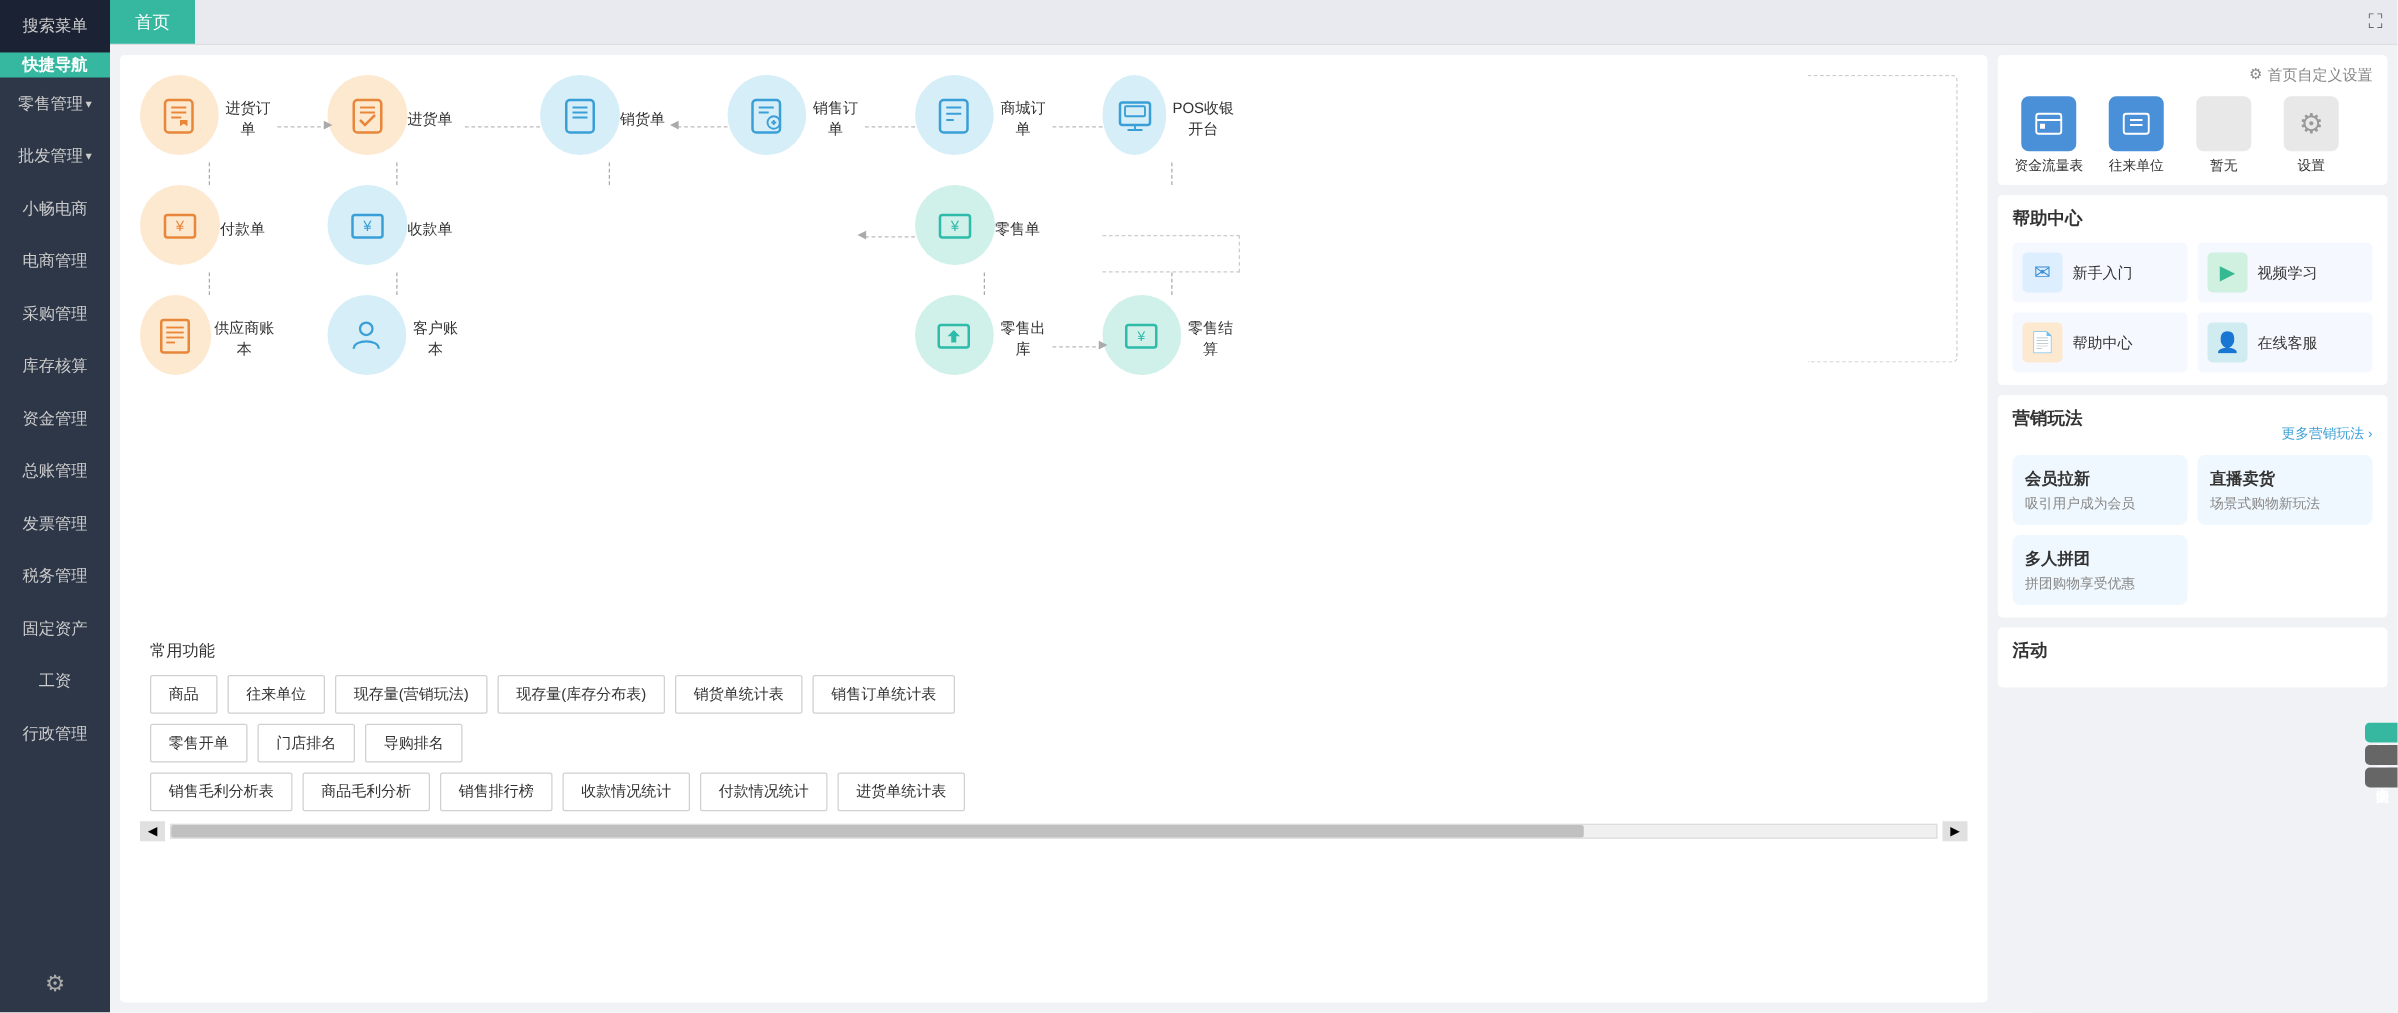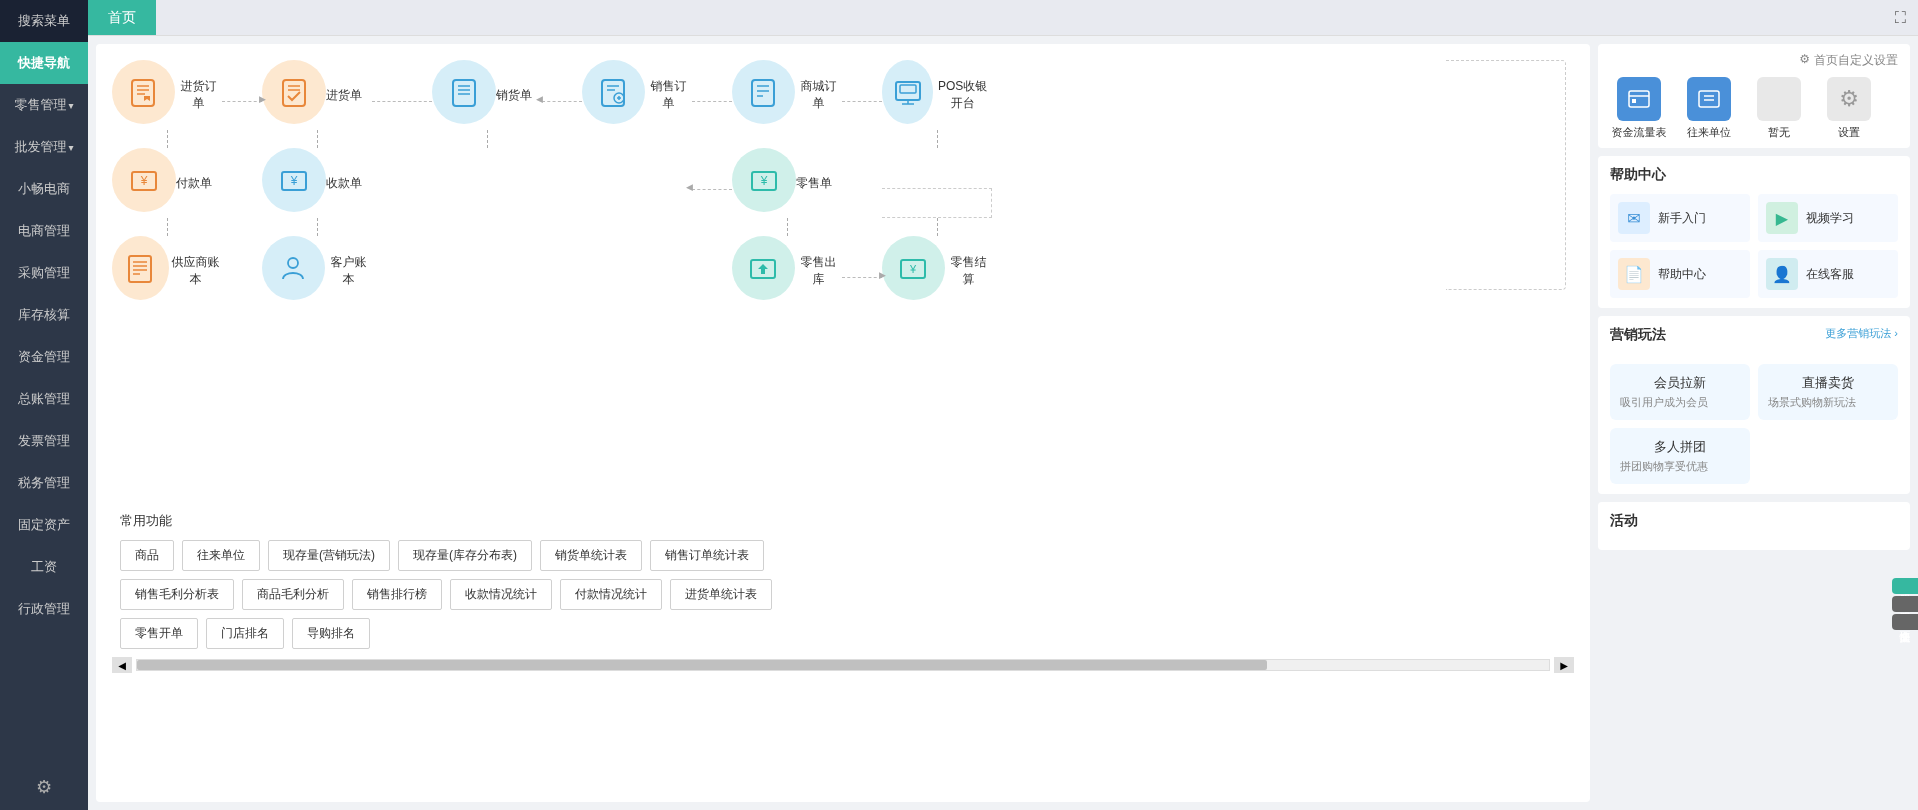--- a/index.html
+++ b/index.html
@@ -18,21 +18,21 @@
     .sidebar-search {
       background: #1a2233;
       padding: 12px 8px;
       text-align: center;
       font-size: 13px;
       color: #ccc;
       cursor: pointer;
     }
     .sidebar-item-quicknav {
       background: #36b8a0;
-      padding: 12px 8px;
+      padding: 1px 8px;
       text-align: center;
       font-size: 13px;
       color: #fff;
       font-weight: bold;
     }
     .sidebar-item {
       padding: 12px 8px;
       text-align: center;
       font-size: 13px;
       color: #ccc;
@@ -278,36 +278,36 @@
 
     
     .marketing-section {
       background: #fff;
       border-radius: 4px;
       padding: 10px 12px;
     }
     .marketing-header {
       display: flex;
       justify-content: space-between;
-      align-items: flex-start;
+      align-items: flex-end;
       margin-bottom: 10px;
     }
     .more-link { font-size: 11px; color: #3a9fd6; cursor: pointer; margin-left: 34px; }
     .marketing-grid {
       display: grid;
       grid-template-columns: 1fr 1fr;
       gap: 8px;
     }
     .marketing-item {
       background: #f0f8ff;
       border-radius: 6px;
       padding: 10px;
       cursor: pointer;
     }
-    .mi-title { font-size: 13px; font-weight: normal; color: #333; margin-bottom: 3px; text-align: center; }
+    .mi-title { font-size: 13px; font-weight: bold; color: #333; margin-bottom: 3px; }
     .mi-desc { font-size: 11px; color: #888; }
 
     
     .activity-section {
       background: #fff;
       border-radius: 4px;
       padding: 10px 12px;
     }
 
     
@@ -699,31 +699,31 @@
         <div class="common-func-title">常用功能</div>
         <div class="func-btn-row">
           <button class="func-btn">商品</button>
           <button class="func-btn">往来单位</button>
           <button class="func-btn">现存量(营销玩法)</button>
           <button class="func-btn">现存量(库存分布表)</button>
           <button class="func-btn">销货单统计表</button>
           <button class="func-btn">销售订单统计表</button>
         </div>
         <div class="func-btn-row">
+          <button class="func-btn">零售开单</button>
+          <button class="func-btn">门店排名</button>
+          <button class="func-btn">导购排名</button>
+        </div>
+        <div class="func-btn-row">
           <button class="func-btn">销售毛利分析表</button>
           <button class="func-btn">商品毛利分析</button>
           <button class="func-btn">销售排行榜</button>
           <button class="func-btn">收款情况统计</button>
           <button class="func-btn">付款情况统计</button>
           <button class="func-btn">进货单统计表</button>
-        </div>
-        <div class="func-btn-row">
-          <button class="func-btn">零售开单</button>
-          <button class="func-btn">门店排名</button>
-          <button class="func-btn">导购排名</button>
         </div>
       </div>
 
       <div class="scroll-bar-row">
         <button class="scroll-btn">◀</button>
         <div class="scroll-track">
           <div class="scroll-thumb"></div>
         </div>
         <button class="scroll-btn">▶</button>
       </div>

